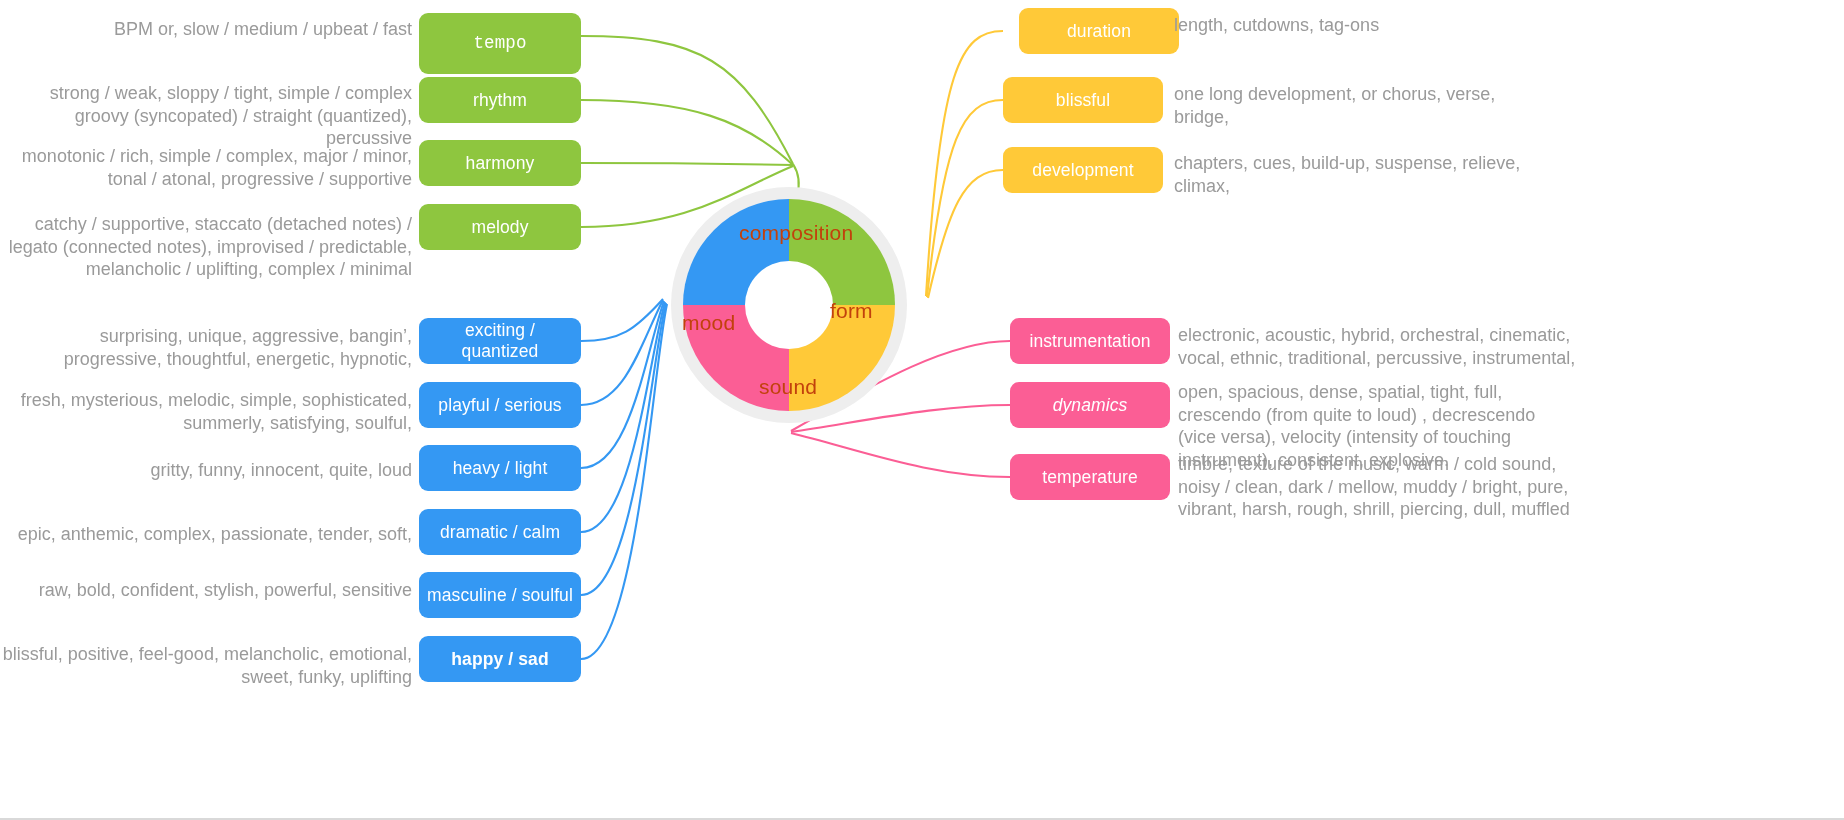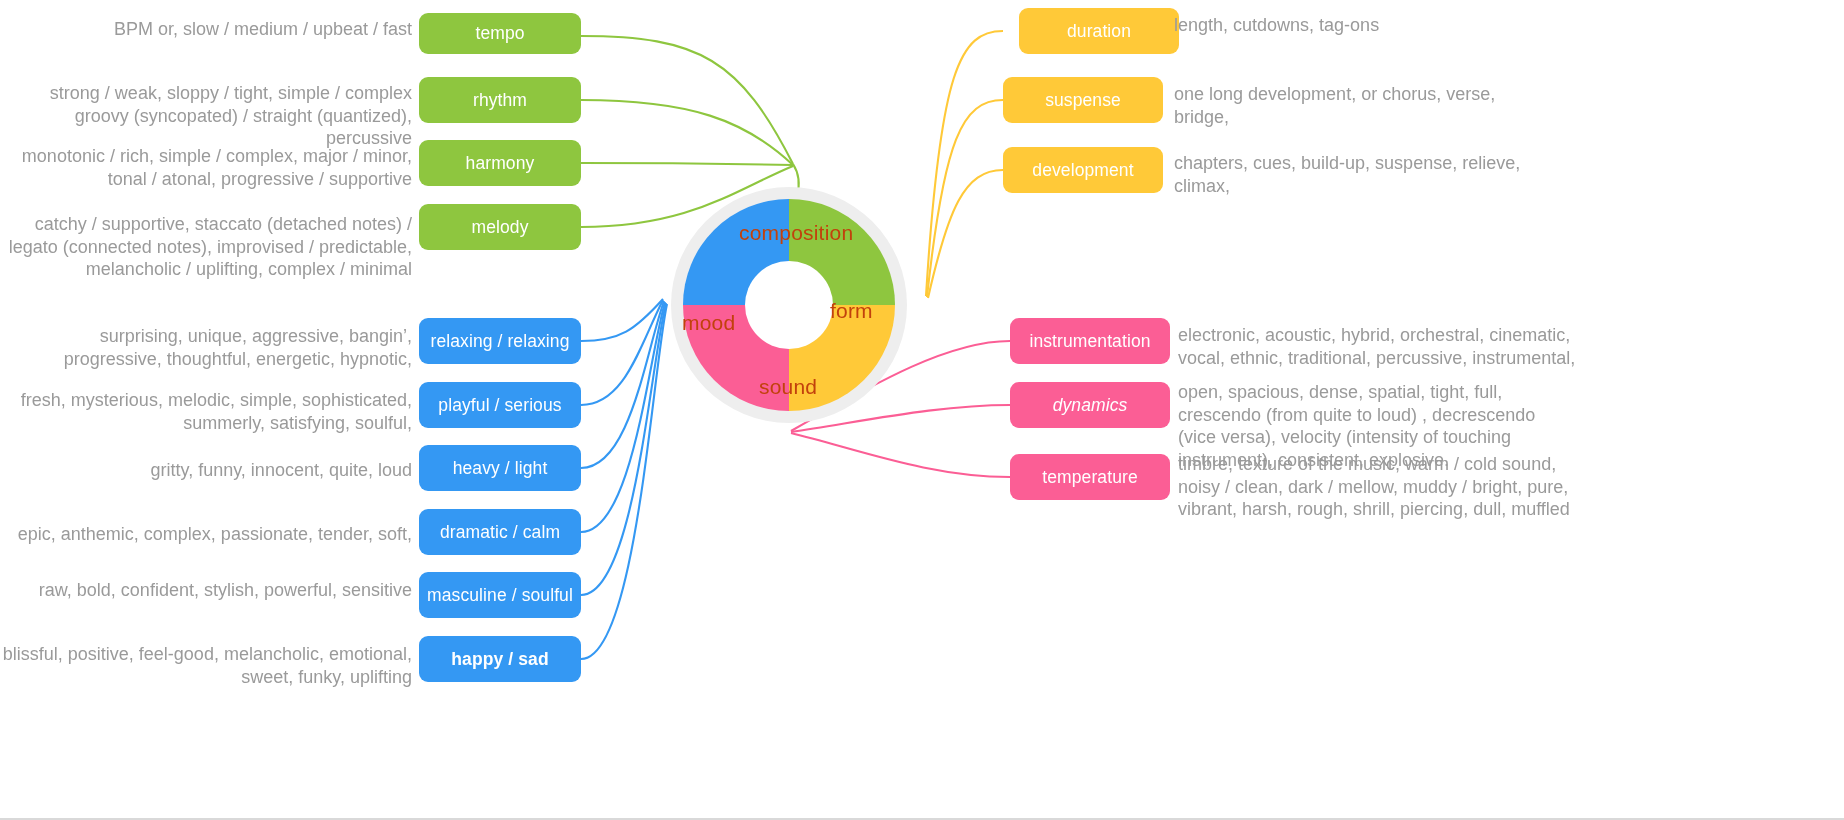--- a/index.html
+++ b/index.html
@@ -115,42 +115,42 @@
       <circle cx="134" cy="120" r="44" fill="#ffffff"></circle>
     </svg>
 
     <span class="donut-label" style="left:84px;top:24px;">composition</span>
     <span class="donut-label" style="left:175px;top:102px;">form</span>
     <span class="donut-label" style="left:104px;top:178px;">sound</span>
     <span class="donut-label" style="left:27px;top:114px;">mood</span>
   </div>
 
   <div class="desc right-al" style="left:0px;top:18px;width:412px;">BPM or, slow / medium / upbeat / fast</div>
-  <div class="pill green" style="left:419px;top:13px;width:162px;height:41px;">
+  <div class="pill green" style="left:419px;top:13px;width:162px;height:61px;font-family:Liberation Mono, monospace;">
     <span>tempo</span>
   </div>
 
   <div class="desc right-al" style="left:0px;top:82px;width:412px;">strong / weak, sloppy / tight, simple / complex groovy (syncopated) / straight (quantized), percussive</div>
   <div class="pill green" style="left:419px;top:77px;width:162px;height:46px;">
     <span>rhythm</span>
   </div>
 
   <div class="desc right-al" style="left:0px;top:145px;width:412px;">monotonic / rich, simple / complex, major / minor, tonal / atonal, progressive / supportive</div>
   <div class="pill green" style="left:419px;top:140px;width:162px;height:46px;">
     <span>harmony</span>
   </div>
 
   <div class="desc right-al" style="left:0px;top:213px;width:412px;">catchy / supportive, staccato (detached notes) / legato (connected notes), improvised / predictable, melancholic / uplifting, complex / minimal</div>
   <div class="pill green" style="left:419px;top:204px;width:162px;height:46px;">
     <span>melody</span>
   </div>
 
   <div class="desc right-al" style="left:0px;top:325px;width:412px;">surprising, unique, aggressive, bangin’, progressive, thoughtful, energetic, hypnotic,</div>
   <div class="pill blue" style="left:419px;top:318px;width:162px;height:46px;">
-    <span>relaxing / relaxing</span>
+    <span>exciting / quantized</span>
   </div>
 
   <div class="desc right-al" style="left:0px;top:389px;width:412px;">fresh, mysterious, melodic, simple, sophisticated, summerly, satisfying, soulful,</div>
   <div class="pill blue" style="left:419px;top:382px;width:162px;height:46px;">
     <span>playful / serious</span>
   </div>
 
   <div class="desc right-al" style="left:0px;top:459px;width:412px;">gritty, funny, innocent, quite, loud</div>
   <div class="pill blue" style="left:419px;top:445px;width:162px;height:46px;">
     <span>heavy / light</span>
@@ -170,21 +170,21 @@
   <div class="pill blue" style="left:419px;top:636px;width:162px;height:46px;font-weight:bold;">
     <span>happy / sad</span>
   </div>
 
   <div class="pill yellow" style="left:1003px;top:8px;width:160px;height:46px;margin-left:16px;">
     <span>duration</span>
   </div>
   <div class="desc left-al" style="left:1174px;top:14px;width:420px;">length, cutdowns, tag-ons</div>
 
   <div class="pill yellow" style="left:1003px;top:77px;width:160px;height:46px;">
-    <span>suspense</span>
+    <span>blissful</span>
   </div>
   <div class="desc left-al" style="left:1174px;top:83px;width:360px;">one long development, or chorus, verse, bridge,</div>
 
   <div class="pill yellow" style="left:1003px;top:147px;width:160px;height:46px;">
     <span>development</span>
   </div>
   <div class="desc left-al" style="left:1174px;top:152px;width:360px;">chapters, cues, build-up, suspense, relieve, climax,</div>
 
   <div class="pill pink" style="left:1010px;top:318px;width:160px;height:46px;">
     <span>instrumentation</span>

